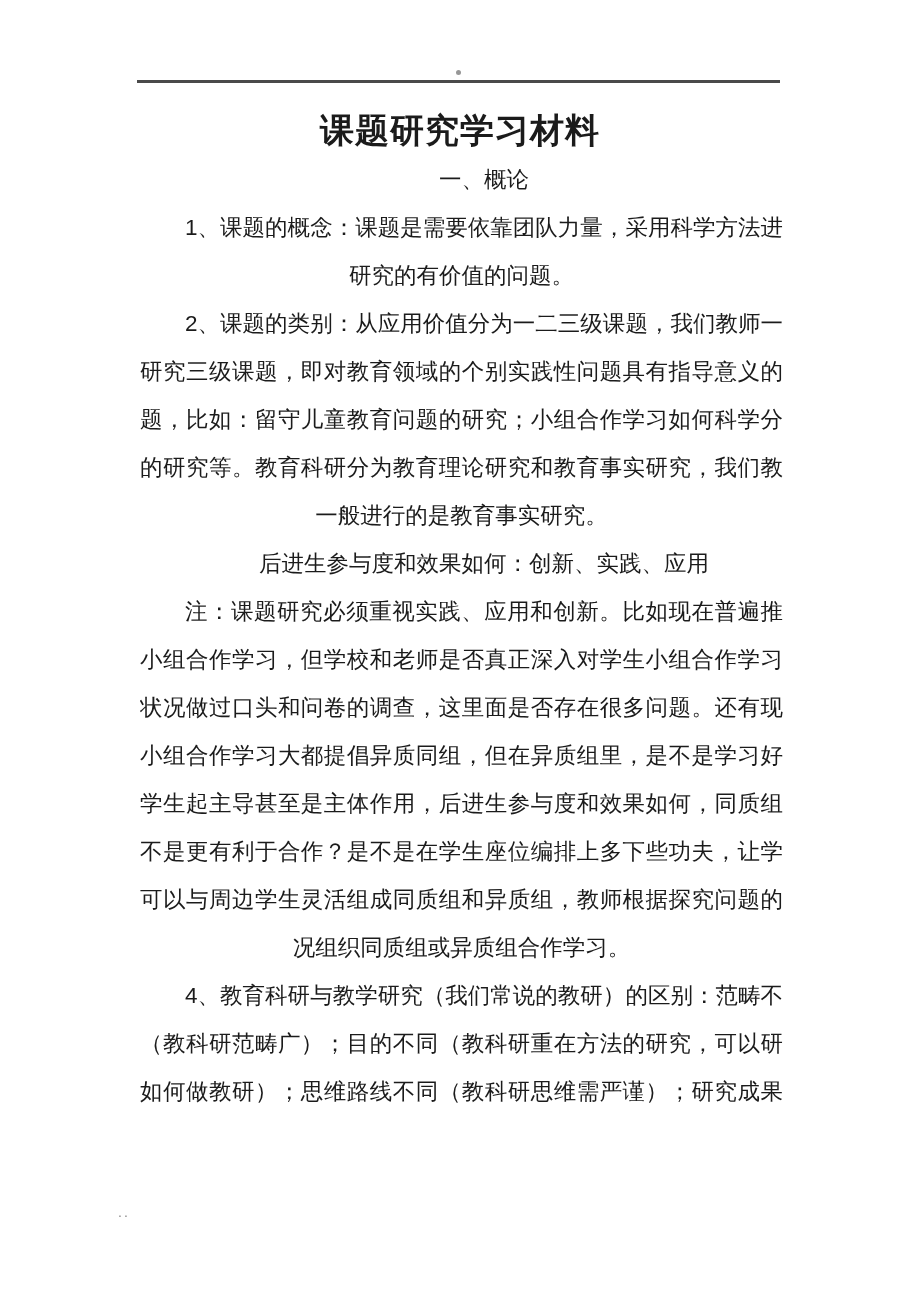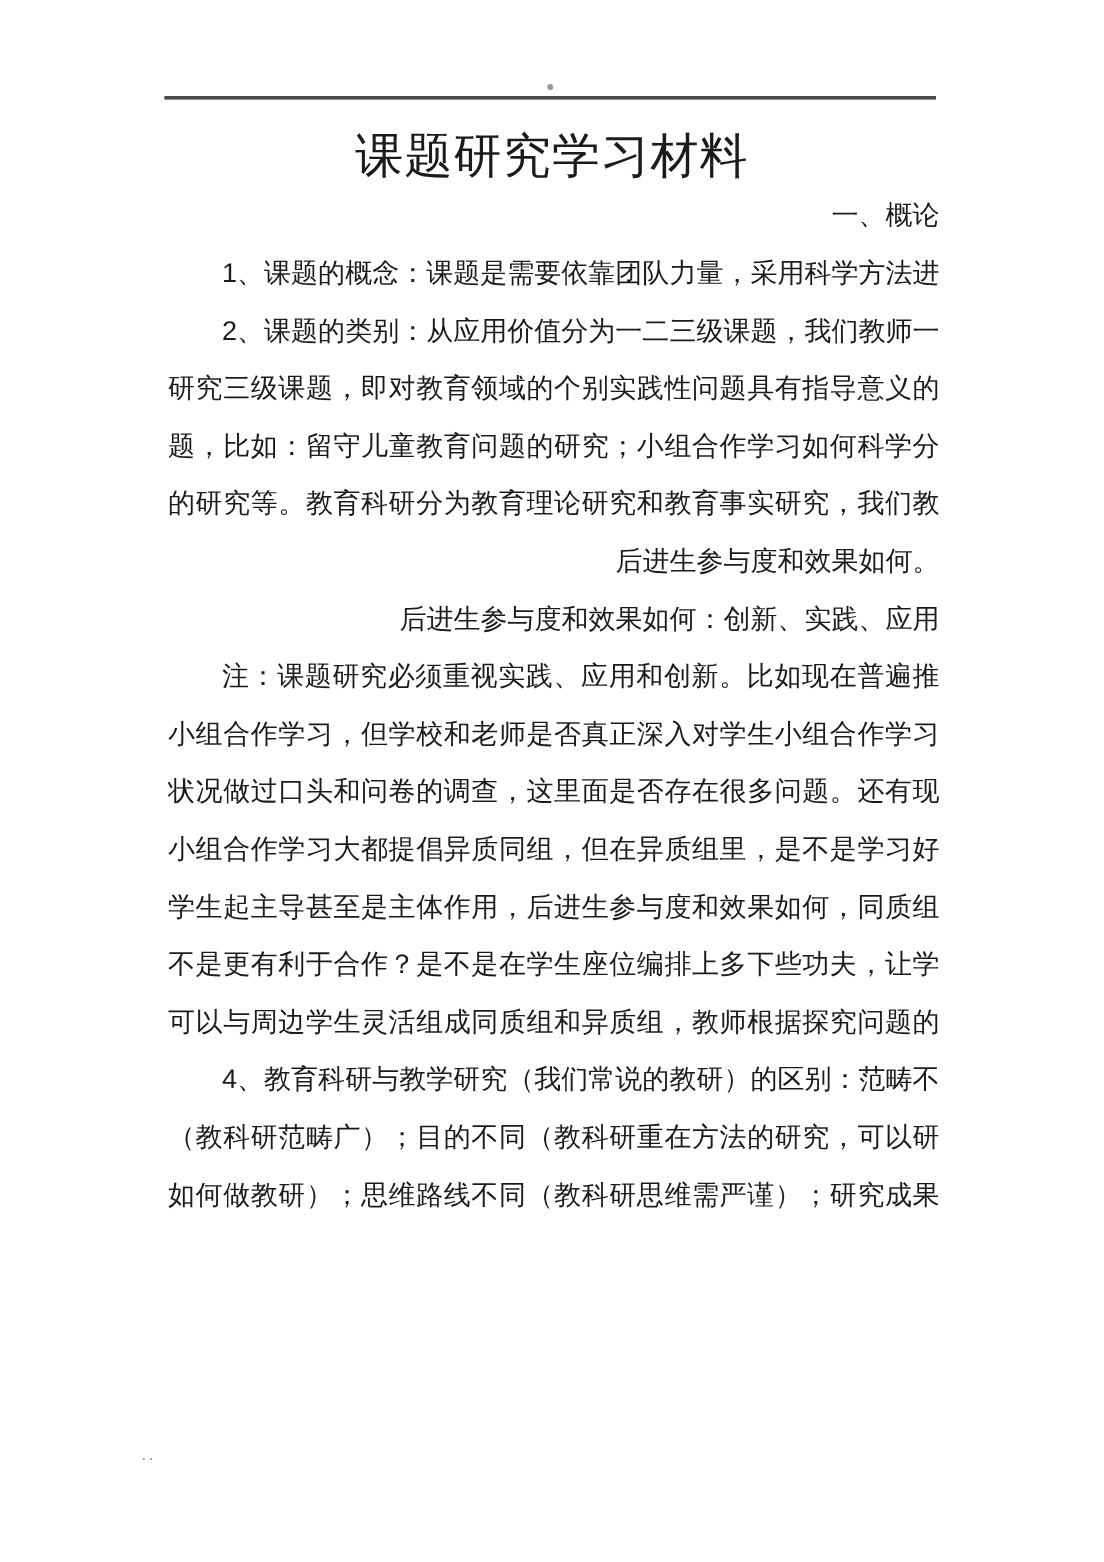--- a/index.html
+++ b/index.html
@@ -35,39 +35,39 @@
     top: 80px;
     width: 643px;
     height: 3px;
   }
   .doc-title {
     position: absolute;
     left: 0;
     top: 104px;
     width: 920px;
     text-align: center;
-    font-size: 40px;
+    font-size: 34px;
     line-height: 52px;
-    font-weight: normal;
+    font-weight: bold;
     letter-spacing: 1px;
     white-space: nowrap;
   }
   .doc-body {
     position: absolute;
     left: 140px;
     top: 156px;
     width: 643px;
   }
   .line {
     height: 48px;
     line-height: 48px;
     font-size: 22.5px;
     letter-spacing: 0;
     overflow: hidden;
-    text-align: right;
+    text-align: center;
   }
   .line.indent {
     text-indent: 45px;
   }
   .line.fill {
     text-align: justify;
     text-align-last: justify;
   }
   .footer-mark {
     position: absolute;
@@ -86,33 +86,35 @@
 
   <div class="header-dot"></div>
 
   <div class="header-rule" style="background: rgb(74, 74, 74);"></div>
 
   <h1 class="doc-title" style="margin:0;">课题研究学习材料</h1>
 
   <div class="doc-body">
       <div class="line indent">一、概论</div>
       <div class="line indent fill">1、课题的概念：课题是需要依靠团队力量，采用科学方法进行</div>
+      <div class="line">研究的有价值的问题。</div>
       <div class="line indent fill">2、课题的类别：从应用价值分为一二三级课题，我们教师一般</div>
       <div class="line fill">研究三级课题，即对教育领域的个别实践性问题具有指导意义的课</div>
       <div class="line fill">题，比如：留守儿童教育问题的研究；小组合作学习如何科学分组</div>
       <div class="line fill">的研究等。教育科研分为教育理论研究和教育事实研究，我们教师</div>
-      <div class="line">后进生参与度和效果如何。</div>
+      <div class="line">一般进行的是教育事实研究。</div>
       <div class="line indent">后进生参与度和效果如何：创新、实践、应用</div>
       <div class="line indent fill">注：课题研究必须重视实践、应用和创新。比如现在普遍推行</div>
       <div class="line fill">小组合作学习，但学校和老师是否真正深入对学生小组合作学习的</div>
       <div class="line fill">状况做过口头和问卷的调查，这里面是否存在很多问题。还有现在</div>
       <div class="line fill">小组合作学习大都提倡异质同组，但在异质组里，是不是学习好的</div>
       <div class="line fill">学生起主导甚至是主体作用，后进生参与度和效果如何，同质组是</div>
       <div class="line fill">不是更有利于合作？是不是在学生座位编排上多下些功夫，让学生</div>
       <div class="line fill">可以与周边学生灵活组成同质组和异质组，教师根据探究问题的情</div>
+      <div class="line">况组织同质组或异质组合作学习。</div>
       <div class="line indent fill">4、教育科研与教学研究（我们常说的教研）的区别：范畴不同</div>
       <div class="line fill">（教科研范畴广）；目的不同（教科研重在方法的研究，可以研究</div>
       <div class="line fill">如何做教研）；思维路线不同（教科研思维需严谨）；研究成果不</div>
     </div>
 
   <div class="footer-mark">..</div>
 
 </div>
 
 </body></html>

